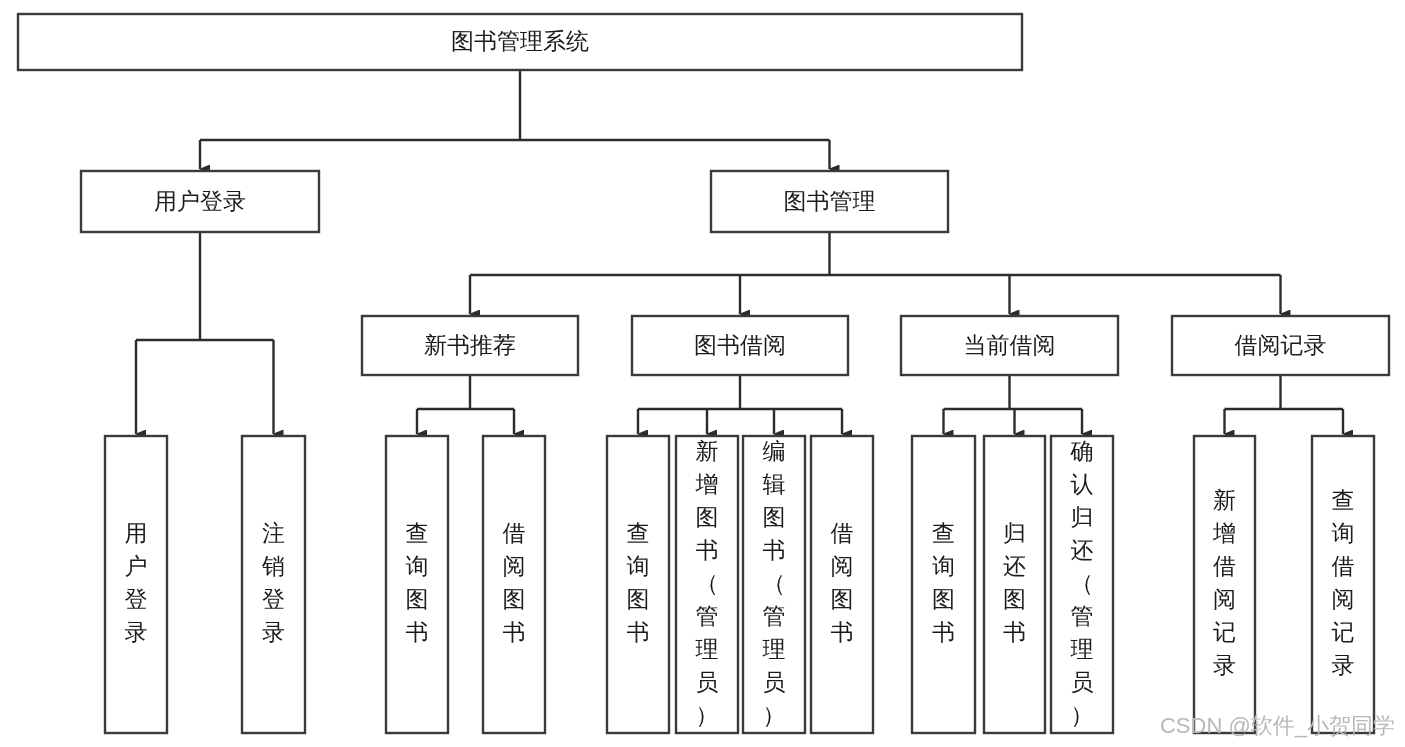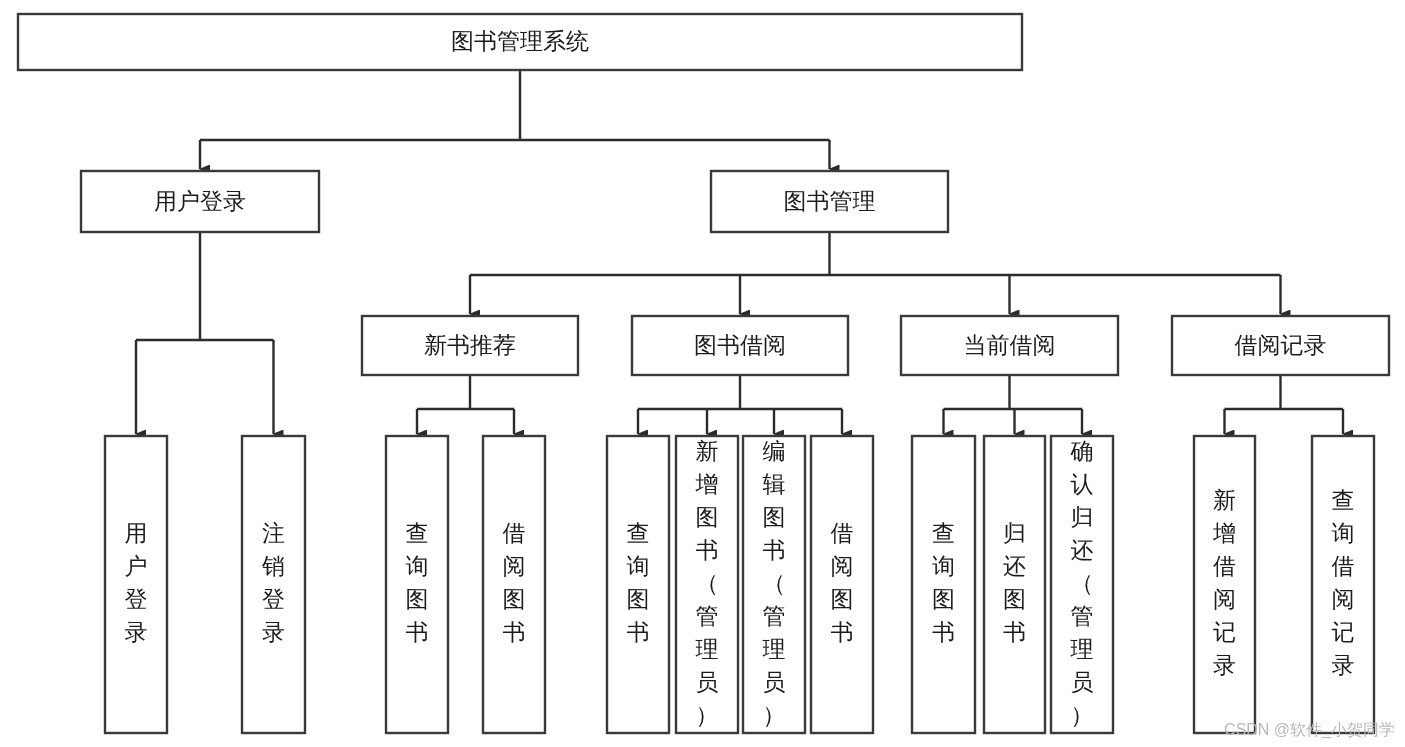--- a/index.html
+++ b/index.html
@@ -36,21 +36,21 @@
   .conn {
     stroke: #2b2b2b;
     stroke-width: 2.4;
     fill: none;
   }
   .watermark {
     position: absolute;
     right: 10px;
     bottom: 6px;
     font-family: "Liberation Sans", "DejaVu Sans", sans-serif;
-    font-size: 16px;
+    font-size: 22px;
     color: #b8b8b8;
     white-space: nowrap;
     user-select: none;
   }
 </style>
 </head>
 <body>
 
 <div id="diagram-root">
   <svg id="diagram-svg" width="1405" height="747" viewBox="0 0 1405 747" xmlns="http://www.w3.org/2000/svg">

